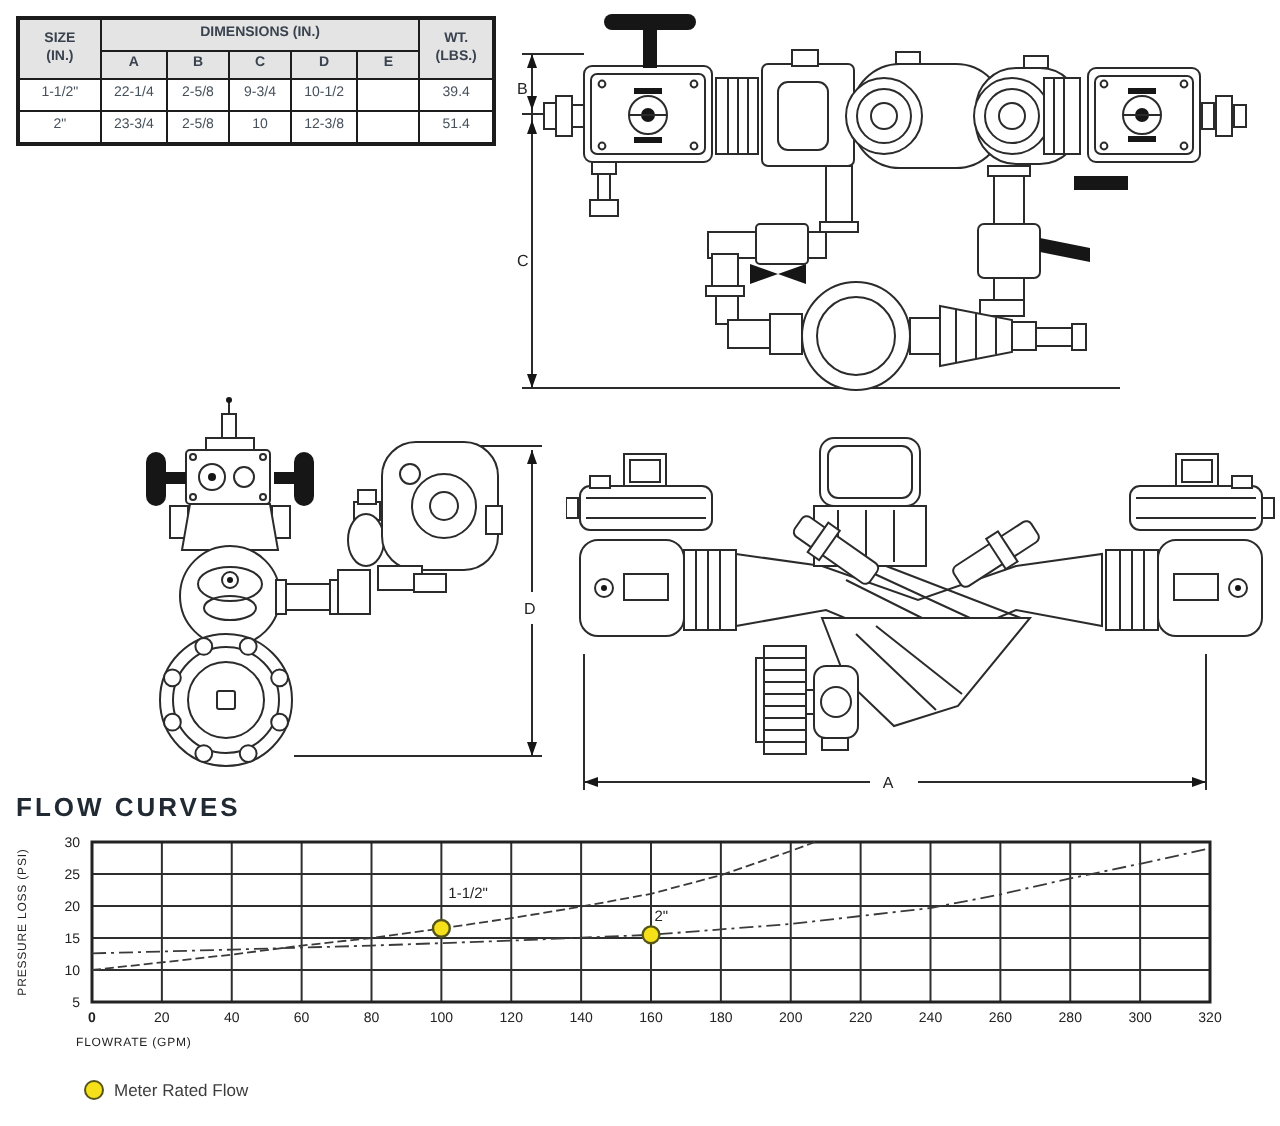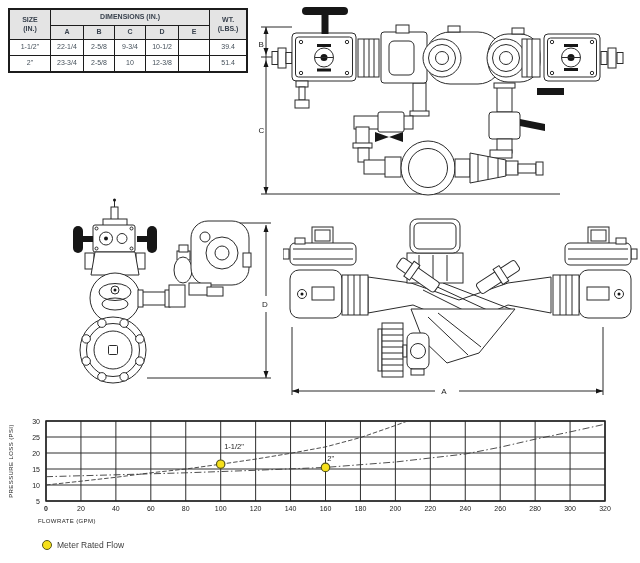--- a/index.html
+++ b/index.html
@@ -313,20 +313,21 @@
       <rect class="fw" x="95" y="124" width="4" height="42"></rect>
       <rect class="fw" x="99" y="118" width="21" height="54"></rect>
       <path class="ln" d="M99 124 H120 M99 130 H120 M99 136 H120 M99 142 H120 M99 148 H120 M99 154 H120 M99 160 H120 M99 166 H120"></path>
       <rect class="fw" x="120" y="140" width="4" height="12"></rect>
       <rect class="fw" x="124" y="128" width="22" height="36" rx="6"></rect>
       <circle class="ln" cx="135" cy="146" r="7.5"></circle>
       <rect class="fw" x="128" y="164" width="13" height="6"></rect>
     </g>
   </svg>
 
+  <div class="flow-title">FLOW CURVES</div>
   <svg id="flow-plot" width="640" height="115" viewBox="0 0 640 115">
       <line x1="46" y1="7" x2="46" y2="87" stroke="#2e2e2e" stroke-width="1"></line>
       <text x="46" y="97" text-anchor="middle" class="tick b">0</text>
       <line x1="80.9375" y1="7" x2="80.9375" y2="87" stroke="#2e2e2e" stroke-width="1"></line>
       <text x="80.9375" y="97" text-anchor="middle" class="tick">20</text>
       <line x1="115.875" y1="7" x2="115.875" y2="87" stroke="#2e2e2e" stroke-width="1"></line>
       <text x="115.875" y="97" text-anchor="middle" class="tick">40</text>
       <line x1="150.8125" y1="7" x2="150.8125" y2="87" stroke="#2e2e2e" stroke-width="1"></line>
       <text x="150.8125" y="97" text-anchor="middle" class="tick">60</text>
       <line x1="185.75" y1="7" x2="185.75" y2="87" stroke="#2e2e2e" stroke-width="1"></line>

